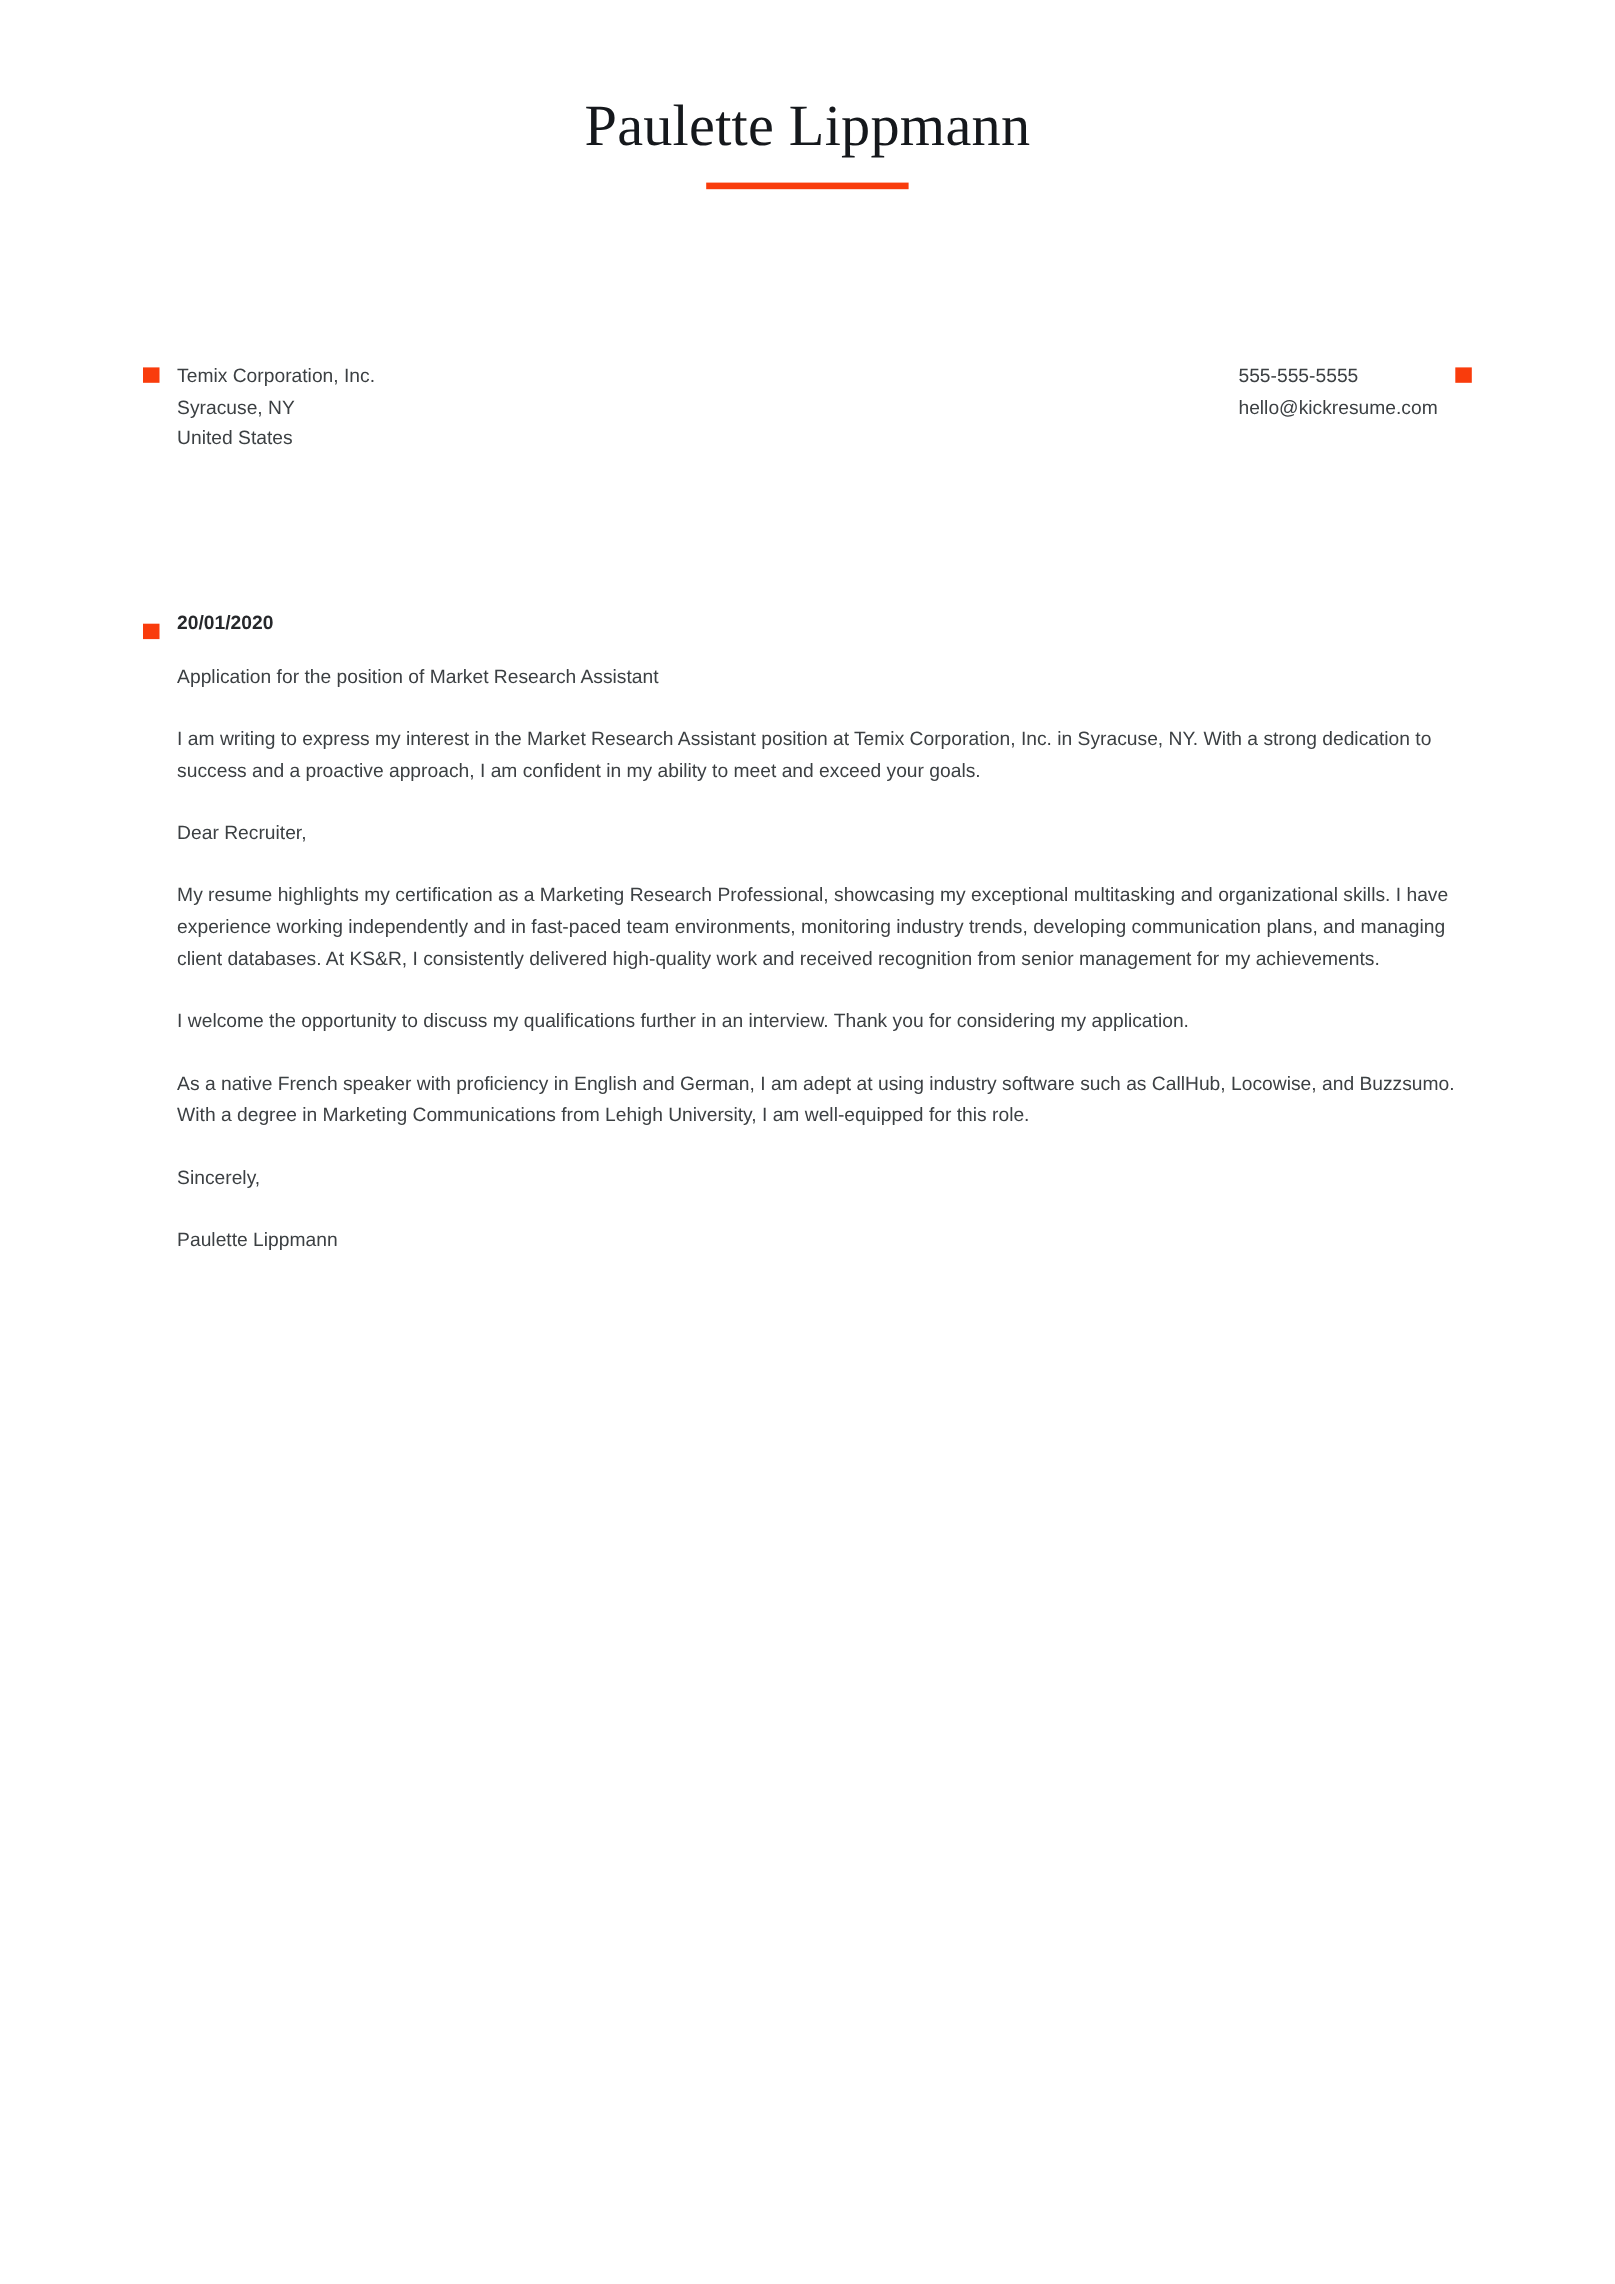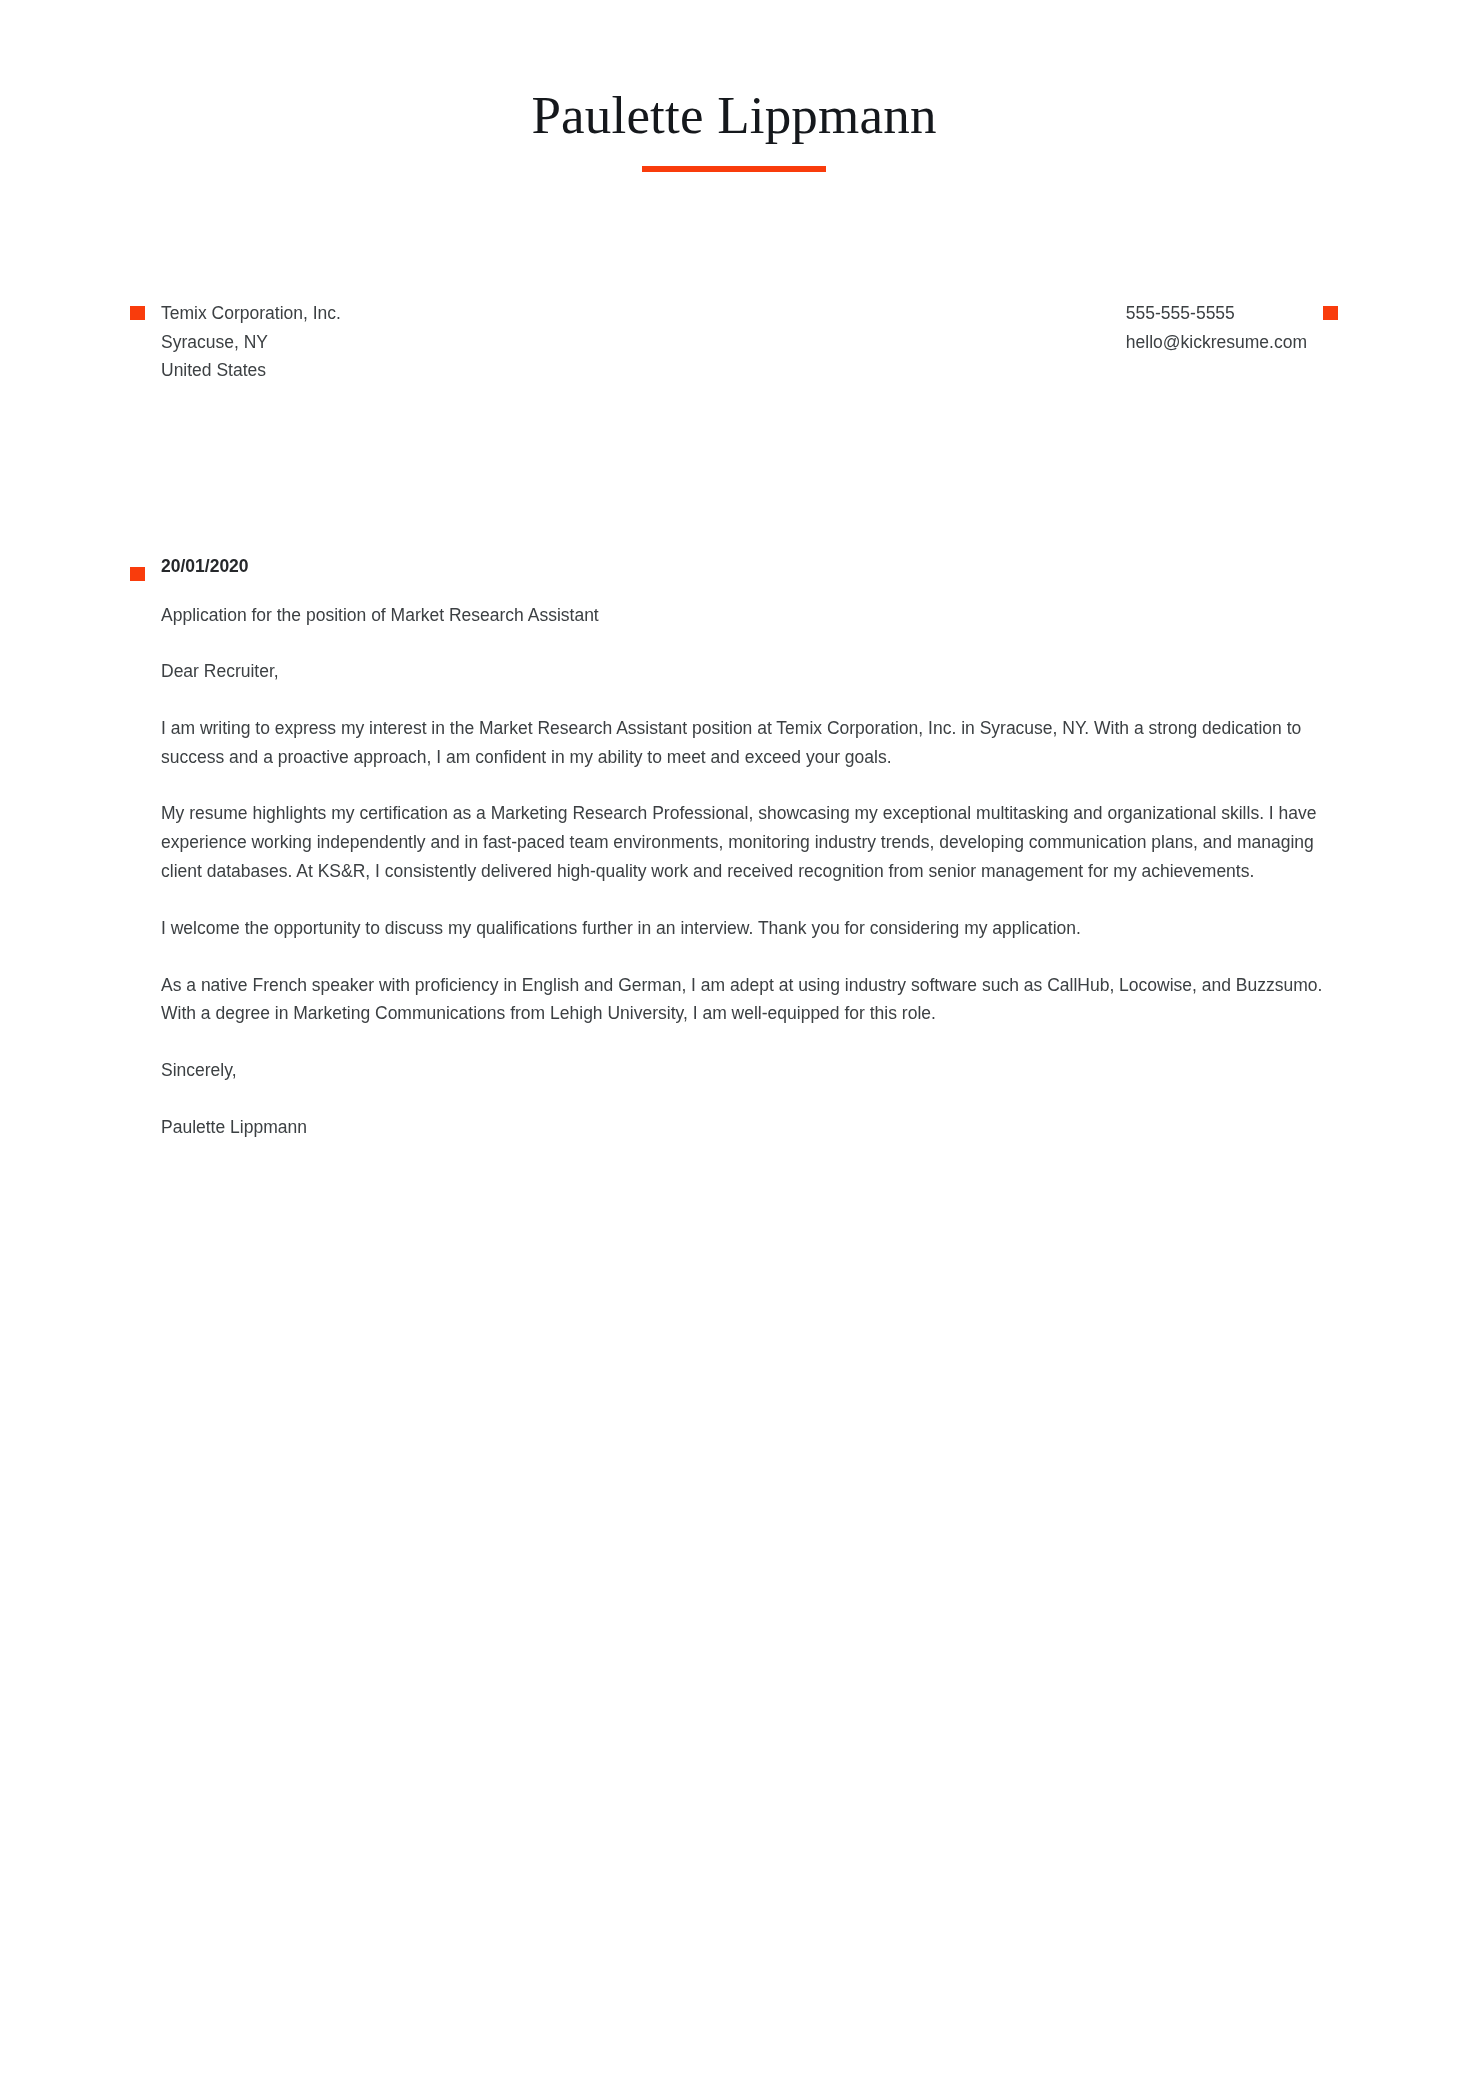--- a/index.html
+++ b/index.html
@@ -37,21 +37,21 @@
     width: 184px;
     height: 6px;
     background: #f93c0c;
   }
 
   
   .address-row {
     position: absolute;
     left: 130px;
     right: 130px;
-    top: 299px;
+    top: 327px;
     display: flex;
     justify-content: space-between;
     align-items: flex-start;
     gap: 21px;
   }
   .marker {
     width: 15px;
     height: 14px;
     background: #f93c0c;
     flex: 0 0 auto;
@@ -144,23 +144,23 @@
   <div class="letter">
 
     <div class="date-row">
       <div class="marker"></div>
       <div class="date-text">20/01/2020</div>
     </div>
 
     <div class="letter-inner">
       <div class="subject">Application for the position of Market Research Assistant</div>
 
+      <div class="para">I am writing to express my interest in the Market Research Assistant position at Temix Corporation, Inc. in Syracuse, NY. With a strong dedication to success and a proactive approach, I am confident in my ability to meet and exceed your goals.</div>
+
       <div class="para">Dear Recruiter,</div>
-
-      <div class="para">I am writing to express my interest in the Market Research Assistant position at Temix Corporation, Inc. in Syracuse, NY. With a strong dedication to success and a proactive approach, I am confident in my ability to meet and exceed your goals.</div>
       <div class="para">My resume highlights my certification as a Marketing Research Professional, showcasing my exceptional multitasking and organizational skills. I have experience working independently and in fast-paced team environments, monitoring industry trends, developing communication plans, and managing client databases. At KS&amp;R, I consistently delivered high-quality work and received recognition from senior management for my achievements.</div>
       <div class="para">I welcome the opportunity to discuss my qualifications further in an interview. Thank you for considering my application.</div>
       <div class="para">As a native French speaker with proficiency in English and German, I am adept at using industry software such as CallHub, Locowise, and Buzzsumo. With a degree in Marketing Communications from Lehigh University, I am well-equipped for this role.</div>
 
       <div class="para">Sincerely,</div>
       <div class="para">Paulette Lippmann</div>
     </div>
 
   </div>
 

